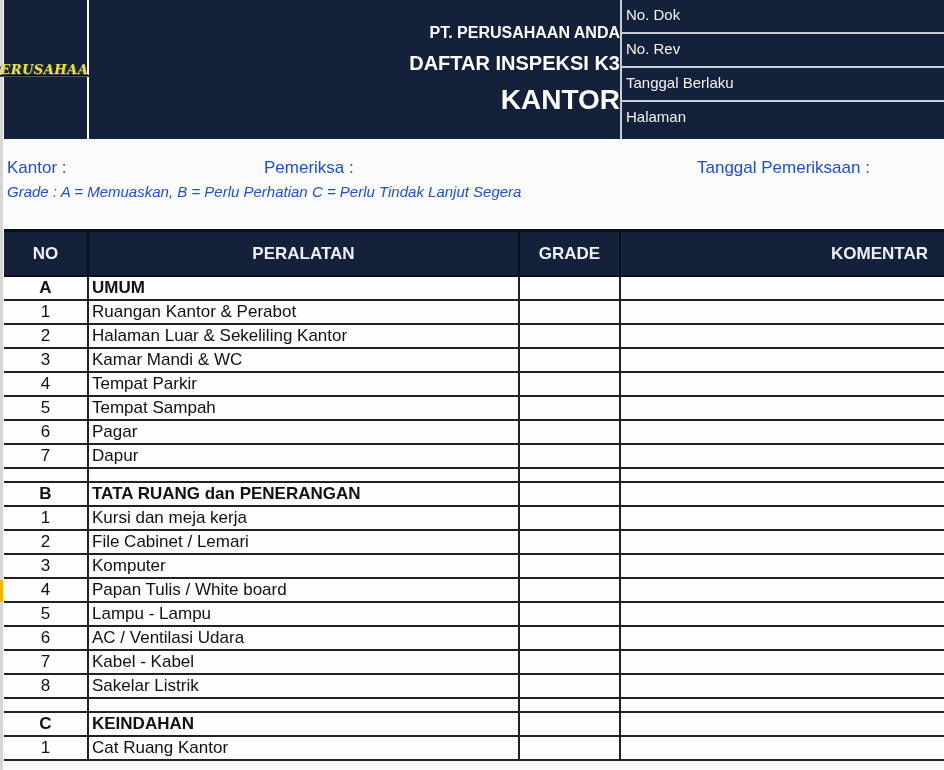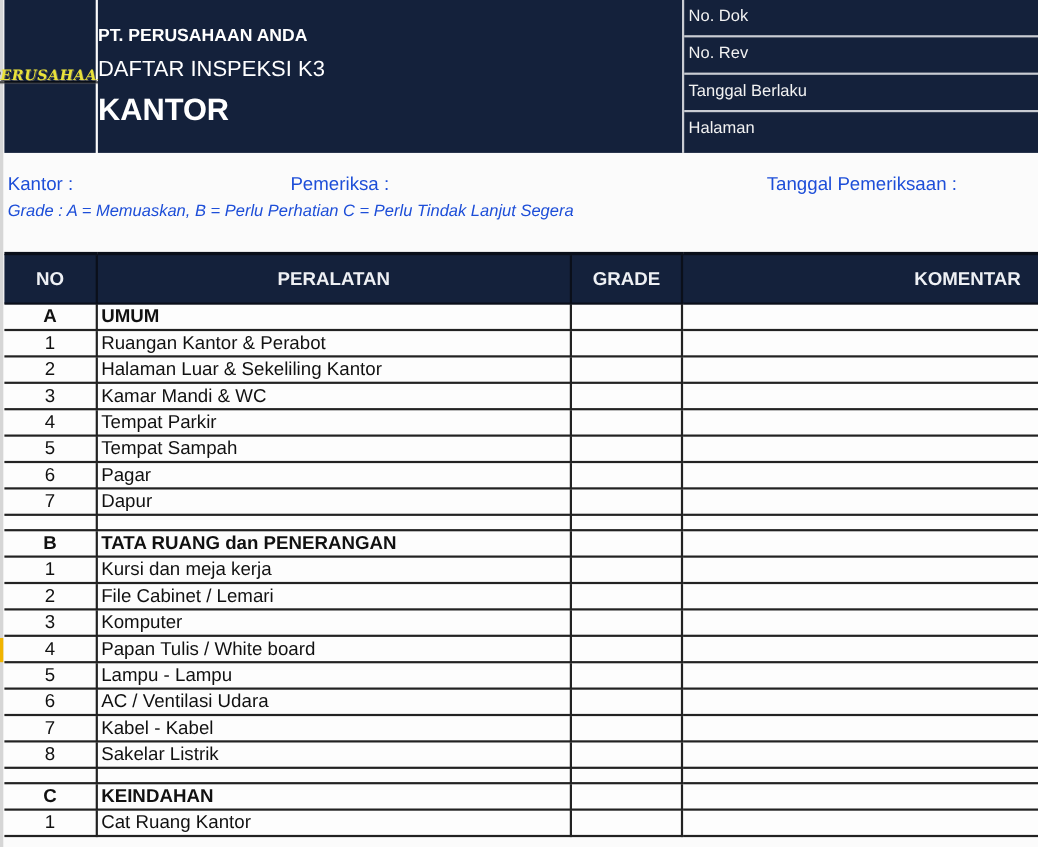--- a/index.html
+++ b/index.html
@@ -1,22 +1,22 @@
 <!DOCTYPE html>
 <html><head>
 <meta charset="utf-8">
 <style>
   html, body { margin:0; padding:0; }
   body { width:944px; height:770px; overflow:hidden; background:#fbfbfb; position:relative; font-family:"Liberation Sans", sans-serif; }
   #header { position:absolute; left:0; top:0; width:944px; height:140px; }
   #logo { position:absolute; left:4px; top:0; width:83px; height:139px; background:#14213b; display:flex; flex-direction:row; align-items:center; justify-content:center;text-decoration:underline; }
   #logo span { display:block; color:#e9e23a; font-family:"DejaVu Serif", serif; font-style:italic; font-weight:bold; font-size:13px; line-height:24px; letter-spacing:0.5px; text-shadow:1px 1px 0 #555; }
-  #title-block { position:absolute; left:89px; top:0; width:531px; height:139px; background:#14213b; color:#fff; text-align:left; }
+  #title-block { position:absolute; left:89px; top:0; width:531px; height:139px; background:#14213b; color:#fff; text-align:right; }
   #title-company { position:absolute; left:0; right:0; top:24px; font-size:16px; font-weight:bold; }
-  #title-main { position:absolute; left:0; right:0; top:52px; font-size:20px; font-weight:normal; }
+  #title-main { position:absolute; left:0; right:0; top:52px; font-size:20px; font-weight:bold; }
   #title-sub { position:absolute; left:0; right:0; top:84px; font-size:28px; font-weight:bold; }
   #meta { position:absolute; left:620px; top:0; width:324px; height:139px; background:#14213b; border-left:2px solid #c9ccd3; }
   .meta-row { height:34px; border-bottom:2px solid #c9ccd3; color:#f2f2f2; font-size:15px; padding-left:4px; line-height:30px; box-sizing:border-box; }
   .meta-row:last-child { border-bottom:none; }
   #left-edge { position:absolute; left:0; top:0; width:3px; height:770px; background:#d6d6d6; }
   #info { position:absolute; left:0; top:140px; width:944px; height:88px; }
   .info-label { position:absolute; top:18px; font-size:17px; color:#1d4ed8; }
   #grade-legend { position:absolute; left:7px; top:43px; font-size:15px; font-style:italic; color:#1d4ed8; }
   #table { position:absolute; left:4px; top:229px; width:940px; border-collapse:collapse; table-layout:fixed; }
   #table th { background:#14213b; color:#eef0f4; font-size:17px; font-weight:bold; height:43px; border-top:3px solid #0a0f1a; border-bottom:2px solid #0a0f1a; border-right:2px solid #0a0f1a; padding:0; }

